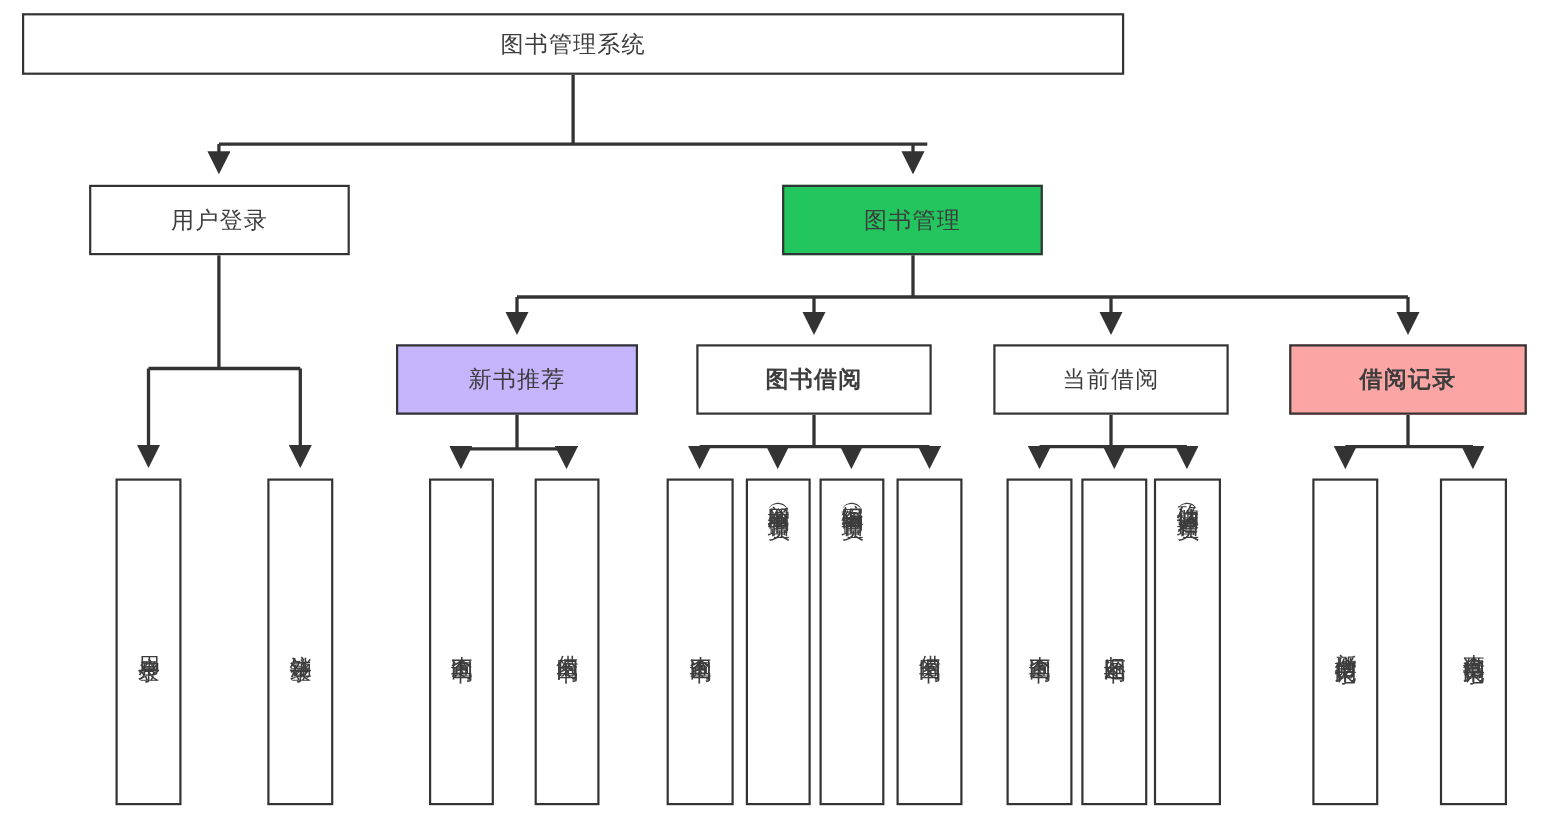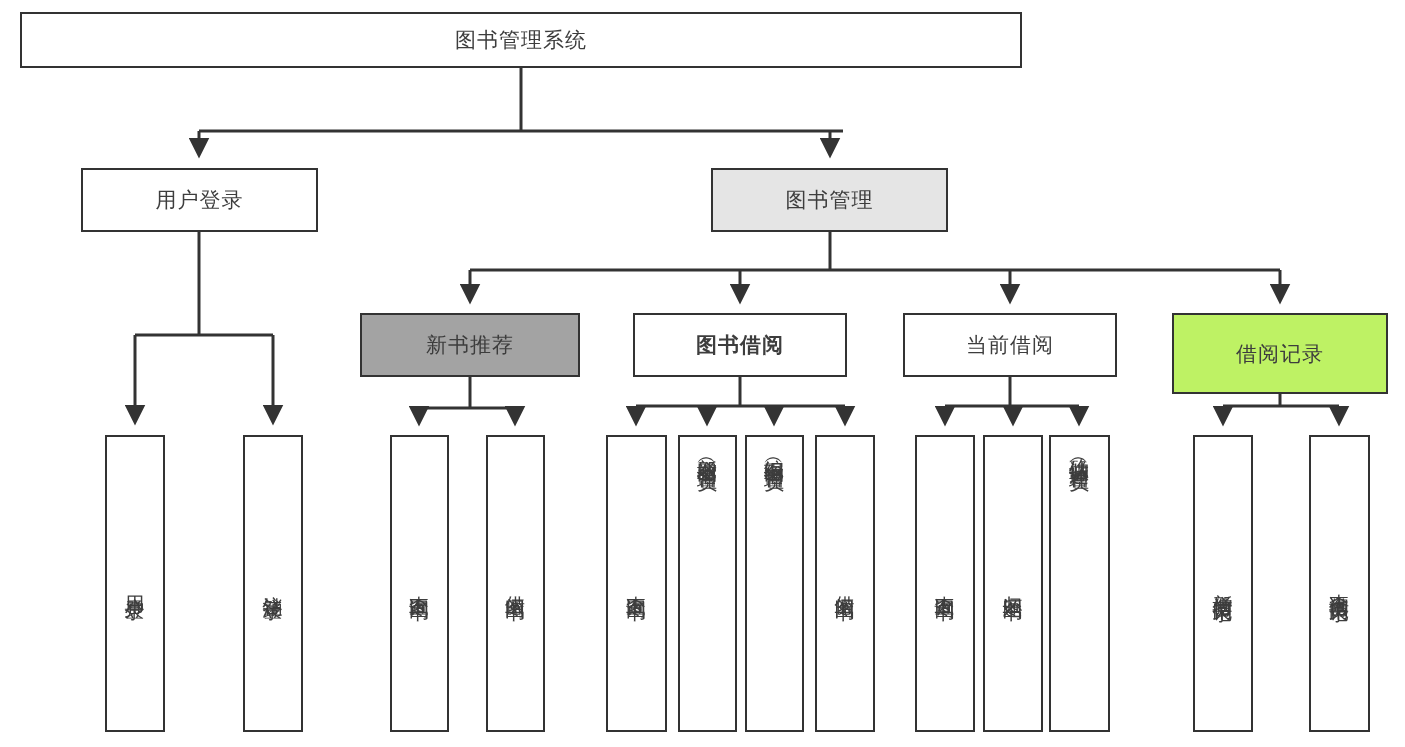--- a/index.html
+++ b/index.html
@@ -122,34 +122,34 @@
     </g>
   </svg>
 
   <div class="node horiz" id="node-root" style="left: 20px; top: 12px; width: 1002px; height: 56px; border-color: rgb(51, 51, 51); background: rgb(255, 255, 255); color: rgb(61, 61, 61);">
     <span class="label">图书管理系统</span>
   </div>
 
   <div class="node horiz" id="node-l2-0" style="left: 81px; top: 168px; width: 237px; height: 64px; border-color: rgb(51, 51, 51); background: rgb(255, 255, 255); color: rgb(61, 61, 61);">
     <span class="label">用户登录</span>
   </div>
-  <div class="node horiz" id="node-l2-1" style="left: 711px; top: 168px; width: 237px; height: 64px; border-color: rgb(51, 51, 51); background: #e5e5e5; color: rgb(61, 61, 61);">
+  <div class="node horiz" id="node-l2-1" style="left: 711px; top: 168px; width: 237px; height: 64px; border-color: rgb(51, 51, 51); background: #22c55e; color: rgb(61, 61, 61);">
     <span class="label">图书管理</span>
   </div>
 
-  <div class="node horiz" id="node-l3-0" style="left: 360px; top: 313px; width: 220px; height: 64px; border-color: rgb(51, 51, 51); background: #a3a3a3; color: rgb(61, 61, 61);">
+  <div class="node horiz" id="node-l3-0" style="left: 360px; top: 313px; width: 220px; height: 64px; border-color: rgb(51, 51, 51); background: #c4b5fd; color: rgb(61, 61, 61);">
     <span class="label">新书推荐</span>
   </div>
   <div class="node horiz" id="node-l3-1" style="left: 633px; top: 313px; width: 214px; height: 64px; border-color: rgb(51, 51, 51); background: rgb(255, 255, 255); color: rgb(61, 61, 61); font-weight: bold;">
     <span class="label">图书借阅</span>
   </div>
   <div class="node horiz" id="node-l3-2" style="left: 903px; top: 313px; width: 214px; height: 64px; border-color: rgb(51, 51, 51); background: rgb(255, 255, 255); color: rgb(61, 61, 61);">
     <span class="label">当前借阅</span>
   </div>
-  <div class="node horiz" id="node-l3-3" style="left: 1172px; top: 313px; width: 216px; height: 81px; border-color: rgb(51, 51, 51); background: #bef264; color: rgb(61, 61, 61);">
+  <div class="node horiz" id="node-l3-3" style="left: 1172px; top: 313px; width: 216px; height: 64px; border-color: rgb(51, 51, 51); background: #fca5a5; color: rgb(61, 61, 61); font-weight: bold;">
     <span class="label">借阅记录</span>
   </div>
 
   <div class="node vert" id="node-leaf-0" style="left: 105px; top: 435px; width: 60px; height: 297px; border-color: rgb(51, 51, 51); background: rgb(255, 255, 255); color: rgb(61, 61, 61);">
     <span class="label">用户登录</span>
   </div>
   <div class="node vert" id="node-leaf-1" style="left: 243px; top: 435px; width: 60px; height: 297px; border-color: rgb(51, 51, 51); background: rgb(255, 255, 255); color: rgb(61, 61, 61);">
     <span class="label">注销登录</span>
   </div>
   <div class="node vert" id="node-leaf-2" style="left: 390px; top: 435px; width: 59px; height: 297px; border-color: rgb(51, 51, 51); background: rgb(255, 255, 255); color: rgb(61, 61, 61);">

